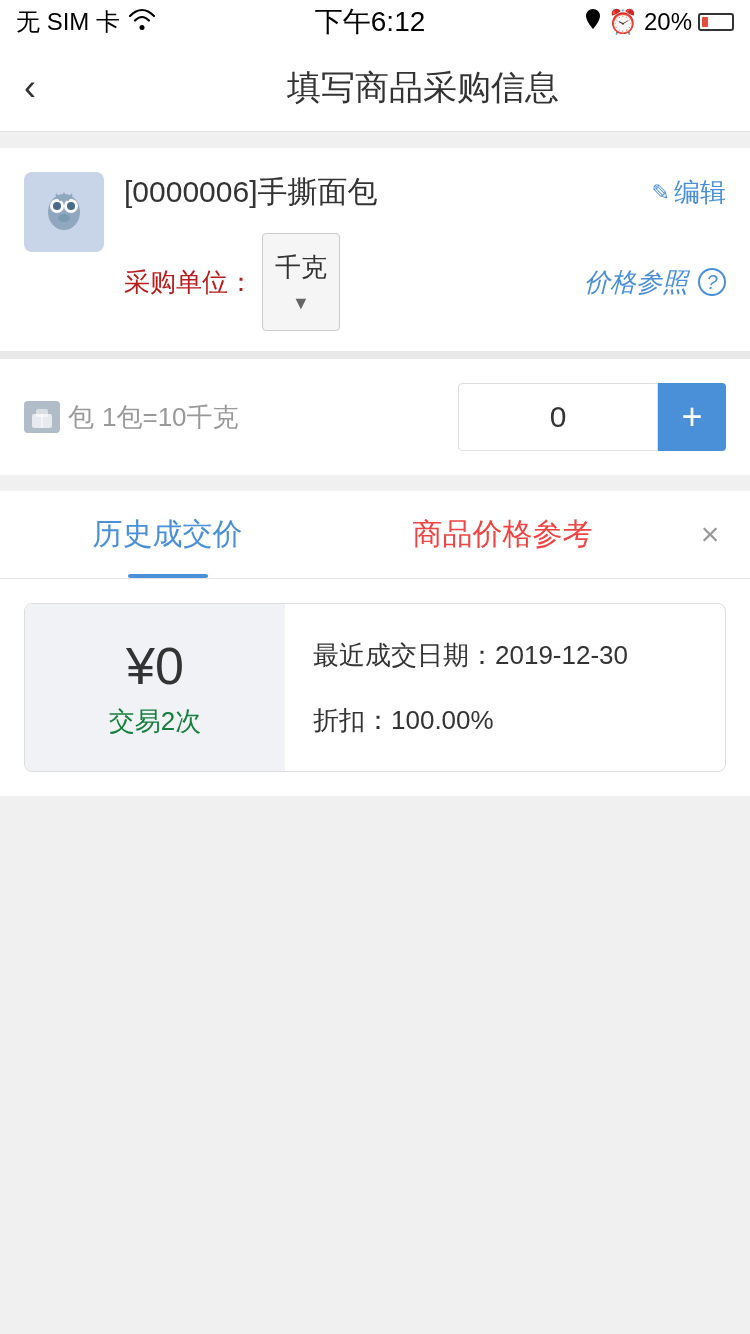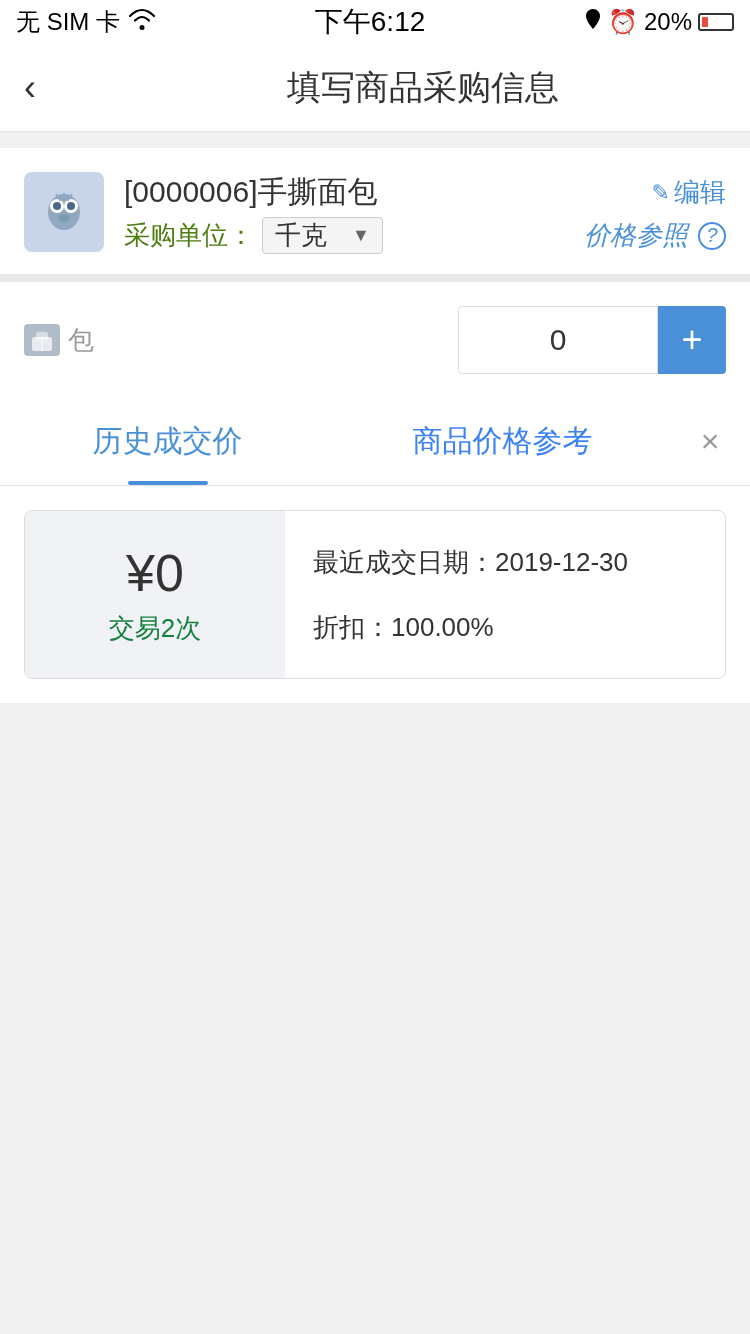--- a/index.html
+++ b/index.html
@@ -109,21 +109,21 @@
       font-size: 36px;
       color: #7a8ba0;
     }
     .product-info {
       flex: 1;
     }
     .product-name-row {
       display: flex;
       align-items: center;
       justify-content: space-between;
-      margin-bottom: 4px;
+      margin-bottom: 20px;
     }
     .product-name {
       font-size: 30px;
       color: #333;
       font-weight: 500;
     }
     .edit-link {
       color: #4a90d9;
       font-size: 26px;
       display: flex;
@@ -134,33 +134,34 @@
     .edit-icon {
       font-size: 22px;
     }
     .product-unit-row {
       display: flex;
       align-items: center;
       justify-content: space-between;
     }
     .unit-label {
       font-size: 26px;
-      color: #4d7c0f;
+      color: #b91c1c;
     }
     .unit-select {
       display: flex;
       align-items: center;
       border: 1px solid #ccc;
       border-radius: 4px;
-      padding: 0 12px;
+      padding: 16px 12px;
       background: #f5f5f5;
       font-size: 26px;
       color: #333;
-      gap: 25px;
-      cursor: pointer;
+      gap: 8px;
+      cursor: pointer;
+      flex-direction: column;
     }
     .unit-chevron {
       font-size: 18px;
       color: #666;
     }
     .price-ref {
       color: #4a90d9;
       font-size: 26px;
       display: flex;
       align-items: center;
@@ -244,34 +245,34 @@
       justify-content: center;
       cursor: pointer;
       font-size: 36px;
       color: #fff;
       font-weight: 300;
     }
 
     
     .tabs-panel {
       background: #fff;
-      margin-top: 0;
+      margin-top: 16px;
     }
     .tabs-header {
       display: flex;
       align-items: center;
       border-bottom: 1px solid #e5e5e5;
       position: relative;
       height: 88px;
     }
     .tab-item {
       flex: 1;
       text-align: center;
       font-size: 30px;
-      color: #3b82f6;
+      color: #ef4444;
       cursor: pointer;
       height: 100%;
       display: flex;
       align-items: center;
       justify-content: center;
       position: relative;
     }
     .tab-item.active {
       color: #4a90d9;
     }
@@ -429,20 +430,21 @@
 <div class="quantity-row">
   <div class="unit-pack">
     <div class="pack-icon">
       <svg width="24" height="22" viewBox="0 0 24 22" fill="none">
         <rect x="2" y="8" width="20" height="14" rx="2" fill="white" opacity="0.7"></rect>
         <rect x="6" y="3" width="12" height="8" rx="2" fill="white" opacity="0.5"></rect>
         <line x1="12" y1="8" x2="12" y2="22" stroke="white" stroke-width="1.5" opacity="0.6"></line>
       </svg>
     </div>
     <span class="pack-label">包</span>
+    <span class="pack-label">1包=10千克</span>
   </div>
   <div class="quantity-input-wrapper">
     <input class="quantity-field" type="text" value="0" style="">
     <button class="quantity-plus">
       <span>+</span>
     </button>
   </div>
 </div>
 
 <div class="tabs-panel">

